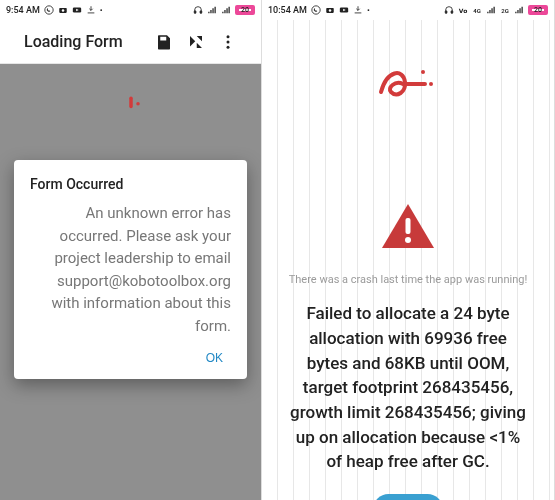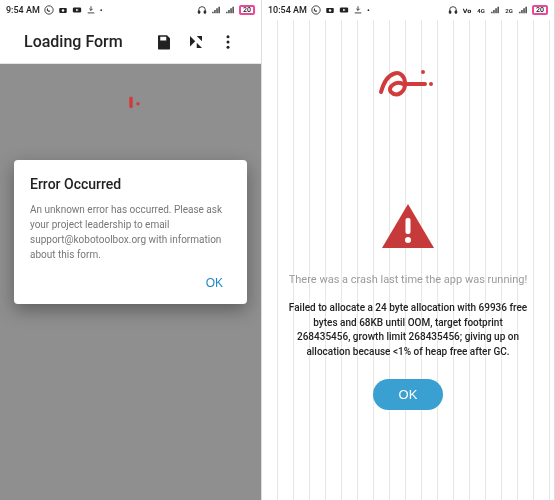--- a/index.html
+++ b/index.html
@@ -31,21 +31,21 @@
     font-weight: 500;
     color: #222;
     background: #fff;
   }
   .phone.left .statusbar { background: #fff; }
   .sb-left, .sb-right { display: flex; align-items: center; gap: 4px; }
   .sb-icon { width: 10px; height: 10px; display: inline-flex; align-items: center; justify-content: center; }
   .sb-icon svg { display: block; }
   .batt {
     display: inline-flex; align-items: center;
-    border: 2px solid #ec4899; border-radius: 2px;
+    border: 4px solid #ec4899; border-radius: 2px;
     padding: 0 2px; font-size: 7px; height: 10px;
   }
 
   
   .appbar {
     height: 44px;
     background: #fff;
     display: flex;
     align-items: center;
     justify-content: space-between;
@@ -71,21 +71,21 @@
   .dialog {
     position: absolute;
     left: 14px; right: 14px;
     top: 160px;
     background: #fff;
     border-radius: 4px;
     padding: 16px 16px 8px 16px;
     box-shadow: 0 6px 18px rgba(0,0,0,0.35);
   }
   .dialog-title { font-size: 14px; font-weight: 500; color: #222; margin-bottom: 10px; }
-  .dialog-body { font-size: 10px; color: #777; line-height: 1.5; }
+  .dialog-body { font-size: 15px; color: #777; line-height: 1.5; text-align: right; }
   .dialog-body p + p { margin-top: 10px; }
   .dialog-actions { text-align: right; margin-top: 8px; }
   .dialog-ok {
     background: none; border: none; color: #2389c5;
     font-size: 12px; font-weight: 500; padding: 6px 8px;
     cursor: pointer;
   }
 
   
   .lined {
@@ -102,21 +102,21 @@
     display: flex; flex-direction: column; align-items: center;
     padding: 30px 26px 10px 26px;
   }
   .doodle { margin-top: 12px; margin-bottom: 90px; }
   .warn-tri { margin-bottom: 18px; }
   .crash-sub {
     font-size: 11px; color: #9b9b9b; text-align: center;
     margin-bottom: 14px; line-height: 1.4;
   }
   .crash-msg {
-    font-size: 10px; color: #222; font-weight: 500;
+    font-size: 17px; color: #222; font-weight: 500;
     text-align: center; line-height: 1.45;
   }
   .ok-pill {
     margin-top: 20px;
     background: #3aa0d1; color: #fff;
     border: none; border-radius: 18px;
     padding: 8px 26px; font-size: 13px; font-weight: 500;
     cursor: pointer;
   }
 </style>
@@ -203,21 +203,21 @@
   <div class="left-body">
     <div class="spinner-left">
       <svg width="28" height="28" viewBox="0 0 40 40">
         <path d="M20 6 v12" stroke="#d23b3b" stroke-width="5" stroke-linecap="round"></path>
         <circle cx="30" cy="14" r="2.5" fill="#d23b3b"></circle>
       </svg>
     </div>
   </div>
 
   <div class="dialog">
-    <div class="dialog-title">Error Occurred</div>
+    <div class="dialog-title">Form Occurred</div>
     <div class="dialog-body">
       <p>An unknown error has occurred. Please ask your project leadership to email support@kobotoolbox.org with information about this form.</p>
     </div>
     <div class="dialog-actions">
       <button class="dialog-ok">OK</button>
     </div>
   </div>
 </div>
 
 <div class="phone right">

